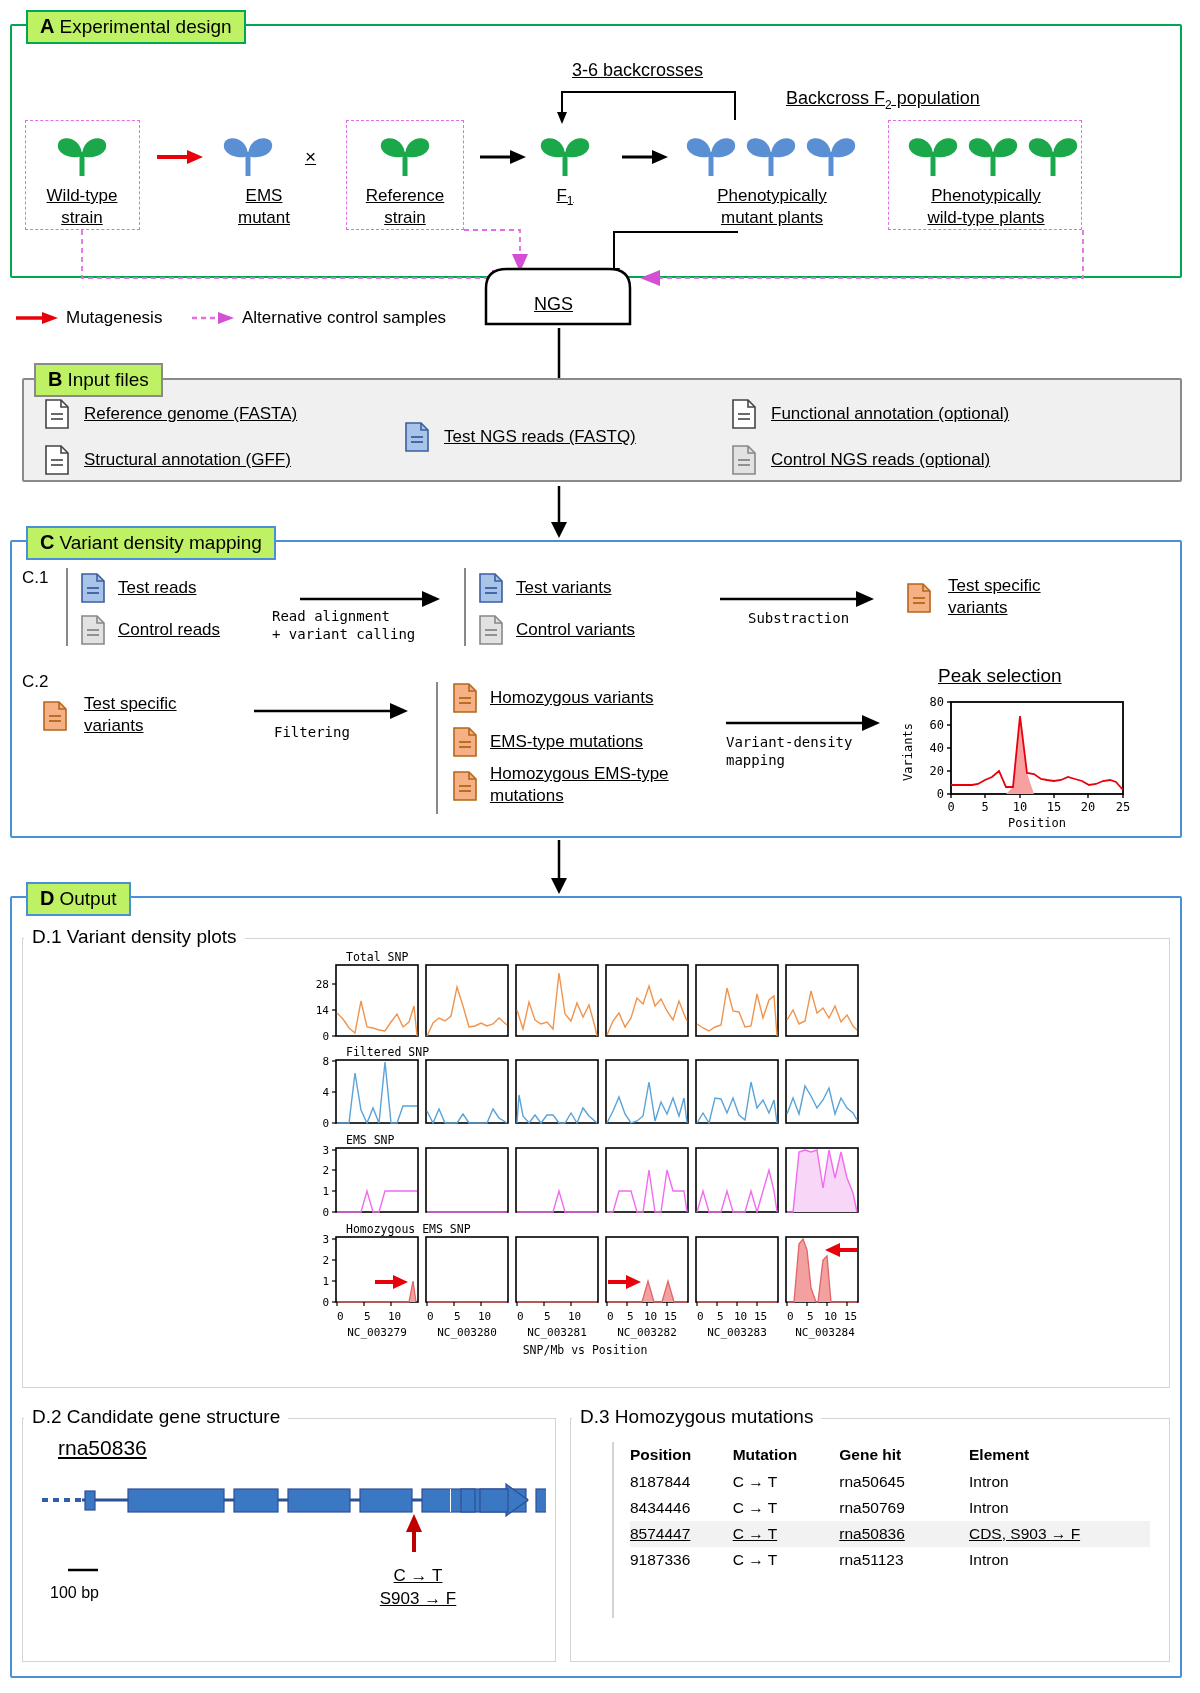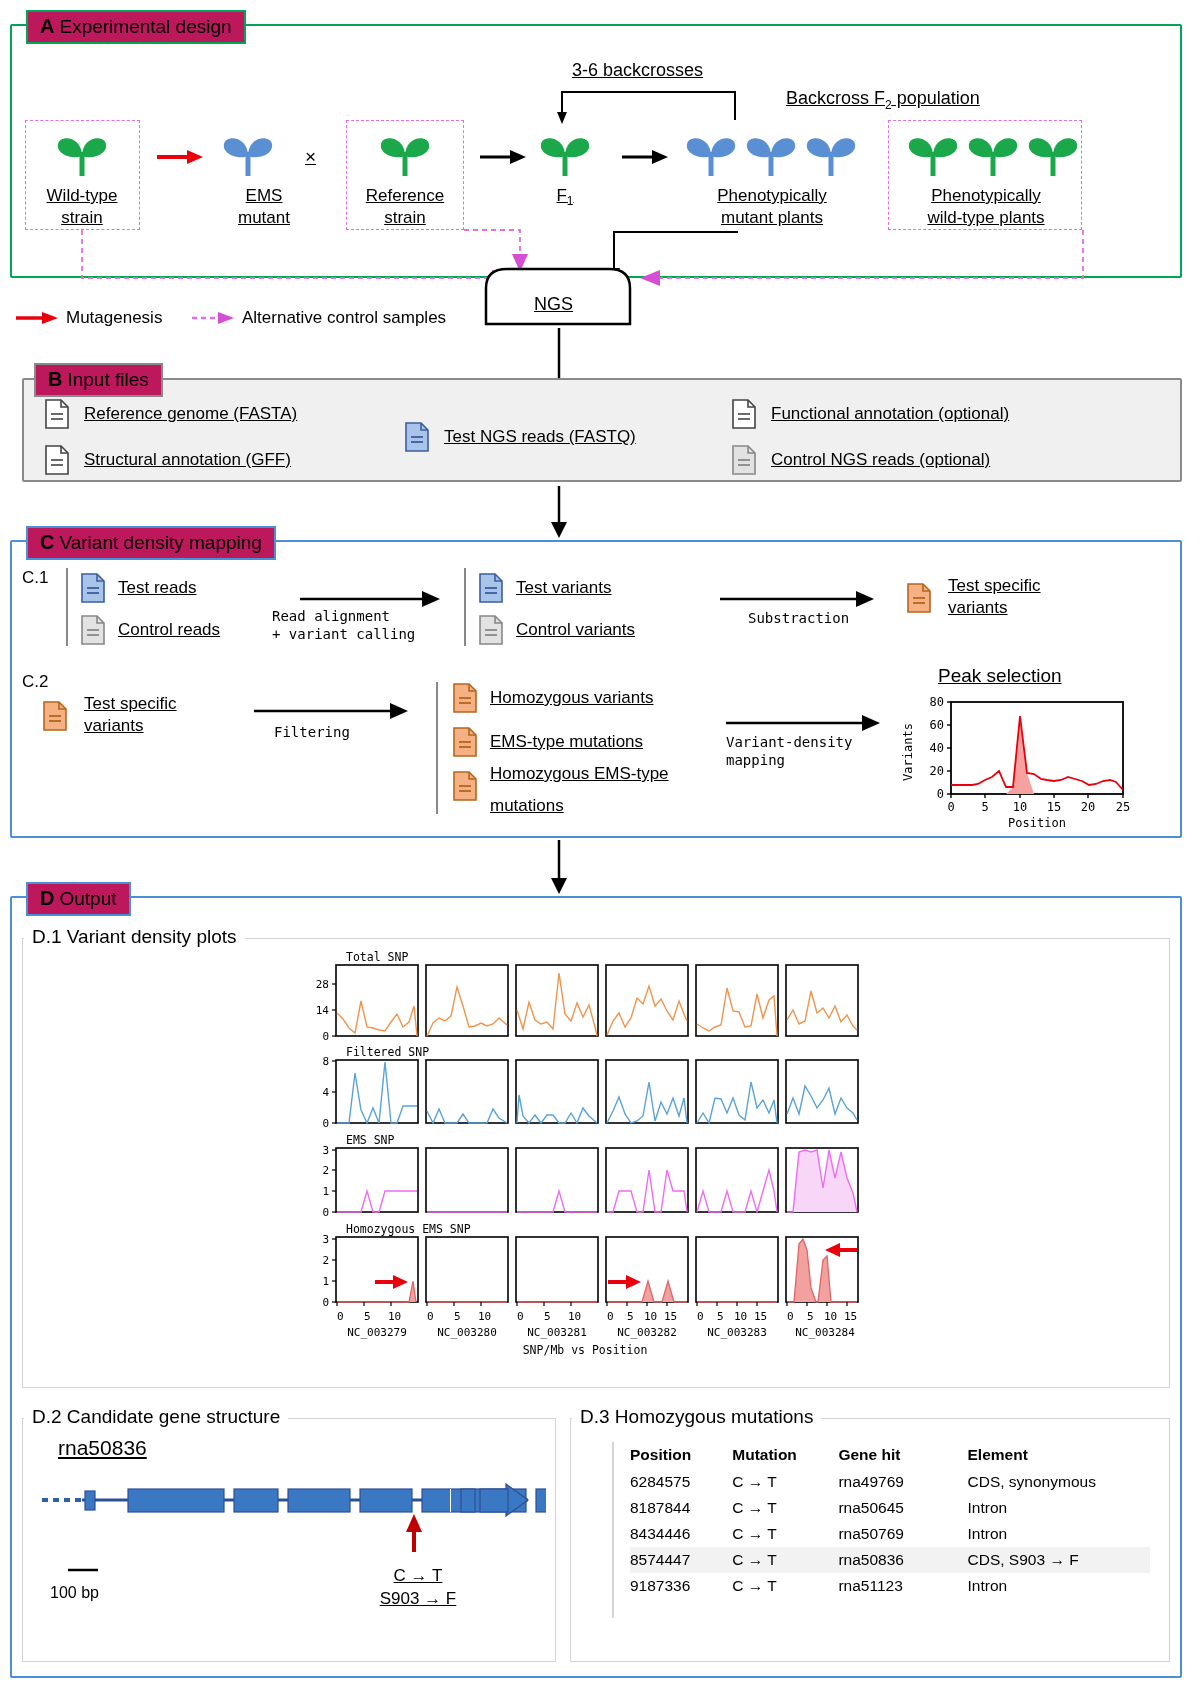--- a/index.html
+++ b/index.html
@@ -14,21 +14,21 @@
   }
 
   
   .panel { position:absolute; border:2px solid #000; border-radius:2px; }
   .panel-A { left:10px; top:24px; width:1172px; height:254px; border-color:#00a651; }
   .panel-B { left:22px; top:378px; width:1160px; height:104px; border:2px solid #8a8a8a; background:#f0f0f0; }
   .panel-C { left:10px; top:540px; width:1172px; height:298px; border-color:#4a90d9; }
   .panel-D { left:10px; top:896px; width:1172px; height:782px; border-color:#4a90d9; }
 
   .tag {
-    position:absolute; background:#be185d; padding:3px 12px 4px 12px;
+    position:absolute; background:#bef264; padding:3px 12px 4px 12px;
     font-size:19px; border:2px solid #000; z-index:5; white-space:nowrap;
     line-height:1.15;
   }
   .tag b { font-weight:bold; font-size:20px; margin-right:5px; }
   .tag-A { left:26px; top:10px; border-color:#00a651; }
   .tag-B { left:34px; top:363px; border-color:#8a8a8a; }
   .tag-C { left:26px; top:526px; border-color:#4a90d9; }
   .tag-D { left:26px; top:882px; border-color:#4a90d9; }
 
   .abs { position:absolute; }
@@ -49,21 +49,21 @@
   .sec-label { position:absolute; font-size:17px; }
 
   
   .subframe { position:absolute; border:1px solid #d4d4d4; }
   .subtag { position:absolute; background:#fff; font-size:19px; padding:0 8px; white-space:nowrap; }
 
   
   table.cand { position:absolute; border-collapse:collapse; font-size:15.5px; }
   table.cand th { font-weight:bold; text-align:left; padding:4px 0 5px 0; font-size:15.5px;}
   table.cand td { padding:4px 0; font-size:15.5px; white-space:nowrap; }
-  table.cand tr.hl { background:#f2f2f2; }
+  table.cand tr.hl { background:#f2f2f2;text-decoration:underline; }
   .cw0{width:108px;} .cw1{width:112px;} .cw2{width:138px;margin-left:45px;} .cw3{width:190px;}
 
   .legend-row { position:absolute; font-size:17px; white-space:nowrap; }
 </style>
 </head>
 <body>
 
 <div class="panel panel-A"></div>
 <div class="tag tag-A">
   <b>A</b><span>Experimental design</span>
@@ -363,21 +363,21 @@
 <div class="txt" style="left:490px; top:732px;">EMS-type mutations</div>
 
 <svg class="fileicon" style="left:452px; top:770px;" width="26" height="32" viewBox="0 0 26 32">
   <path d="M2,2 H17 L24,9 V30 H2 Z" fill="#f5b183" stroke="#b5651d" stroke-width="1.6"></path>
   <path d="M17,2 V9 H24" fill="none" stroke="#b5651d" stroke-width="1.6"></path>
   <line x1="7" y1="16" x2="19" y2="16" stroke="#b5651d" stroke-width="1.8"></line>
   <line x1="7" y1="21" x2="19" y2="21" stroke="#b5651d" stroke-width="1.8"></line>
 </svg>
 <div class="txt" style="left:490px; top:764px;">
   <div>Homozygous EMS-type</div>
-  <div style="margin-top:12px;">mutations</div>
+  <div style="margin-top:2px;">mutations</div>
 </div>
 
 <svg class="abs" style="left:724px; top:712px;" width="160" height="22">
   <line x1="2" y1="11" x2="140" y2="11" stroke="#000" stroke-width="2.3"></line>
   <polygon points="156,11 138,3 138,19" fill="#000"></polygon>
 </svg>
 <div class="mono-lbl" style="left:726px; top:734px;">Variant-density</div>
 <div class="mono-lbl" style="left:726px; top:752px;">mapping</div>
 
 <div class="txt" style="left:938px; top:665px; font-size:19px;">Peak selection</div>
@@ -661,26 +661,20 @@
 <table class="cand" style="left:630px; top:1442px; width:520px;">
   <thead>
     <tr>
       <th class="cw0">Position</th>
       <th class="cw1">Mutation</th>
       <th class="cw2">Gene hit</th>
       <th class="cw3">Element</th>
     </tr>
   </thead>
   <tbody>
-    <tr>
-      <td>6284575</td>
-      <td>C → T</td>
-      <td>rna49769</td>
-      <td>CDS, synonymous</td>
-    </tr>
     <tr>
       <td>8187844</td>
       <td>C → T</td>
       <td>rna50645</td>
       <td>Intron</td>
     </tr>
     <tr>
       <td>8434446</td>
       <td>C → T</td>
       <td>rna50769</td>

